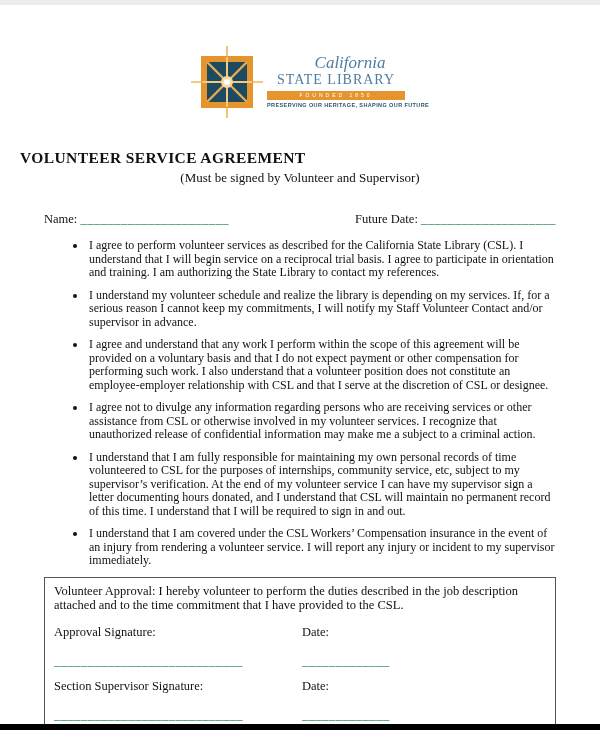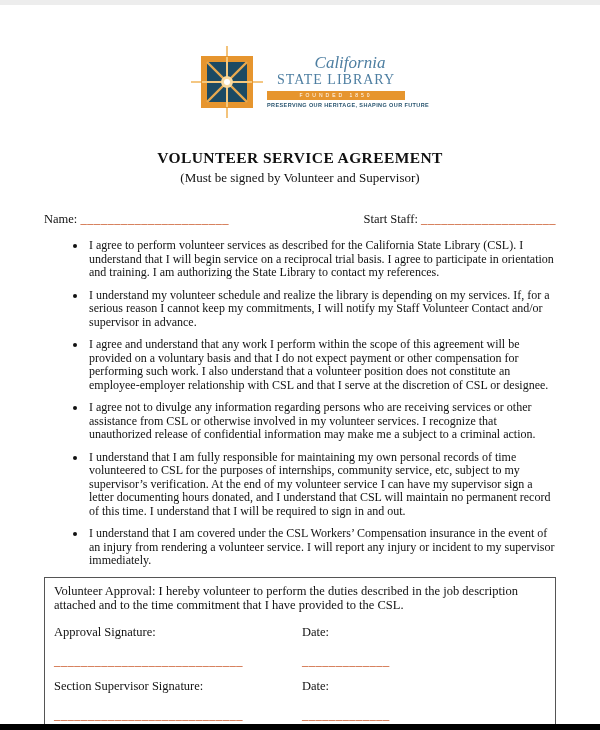--- a/index.html
+++ b/index.html
@@ -41,34 +41,34 @@
   }
   .logo-tagline{
     font-size:5.5px;line-height:8px;font-weight:bold;
     color:#27536e;letter-spacing:0.4px;text-align:center;
     text-transform:uppercase;
     font-family:"Liberation Sans",sans-serif;
     margin-top:1px;white-space:nowrap;
   }
   
   .title{
-    text-align:center;font-weight:bold;font-size:15.5px;
-    letter-spacing:0.4px;margin-top:28px;
+    font-weight:bold;font-size:15.5px;
+    letter-spacing:0.4px;margin-top:28px;padding-left:20px;
   }
   .subtitle{
     text-align:center;font-size:13px;margin-top:3px;
   }
   
   .content{padding:0 44px;}
   .name-row{
     display:flex;justify-content:space-between;
     font-size:12.5px;margin-top:26px;
   }
   .field{white-space:nowrap;}
-  .fill-line{letter-spacing:0.5px;color:#c2410c;}
+  .fill-line{letter-spacing:0.5px;color:#15803d;}
   .bullets{
     margin:12px 0 0 0;
     padding:0 0 0 43px;
     font-size:12px;line-height:13.5px;
   }
   .bullets li{margin-bottom:9px;padding-left:2px;}
   
   .approval-box{
     border:1px solid #555;
     margin-top:4px;
@@ -123,21 +123,21 @@
   <div class="subtitle">(Must be signed by Volunteer and Supervisor)</div>
 
   <div class="content">
 
     <div class="name-row">
       <div class="field">
         <span>Name:</span>
         <span class="fill-line">______________________</span>
       </div>
       <div class="field">
-        <span>Start Staff:</span>
+        <span>Future Date:</span>
         <span class="fill-line">____________________</span>
       </div>
     </div>
 
     <ul class="bullets">
       <li>I agree to perform volunteer services as described for the California State Library (CSL). I understand that I will begin service on a reciprocal trial basis. I agree to participate in orientation and training. I am authorizing the State Library to contact my references.</li>
       <li>I understand my volunteer schedule and realize the library is depending on my services. If, for a serious reason I cannot keep my commitments, I will notify my Staff Volunteer Contact and/or supervisor in advance.</li>
       <li>I agree and understand that any work I perform within the scope of this agreement will be provided on a voluntary basis and that I do not expect payment or other compensation for performing such work. I also understand that a volunteer position does not constitute an employee-employer relationship with CSL and that I serve at the discretion of CSL or designee.</li>
       <li>I agree not to divulge any information regarding persons who are receiving services or other assistance from CSL or otherwise involved in my volunteer services. I recognize that unauthorized release of confidential information may make me a subject to a criminal action.</li>
       <li>I understand that I am fully responsible for maintaining my own personal records of time volunteered to CSL for the purposes of internships, community service, etc, subject to my supervisor’s verification. At the end of my volunteer service I can have my supervisor sign a letter documenting hours donated, and I understand that CSL will maintain no permanent record of this time. I understand that I will be required to sign in and out.</li>

